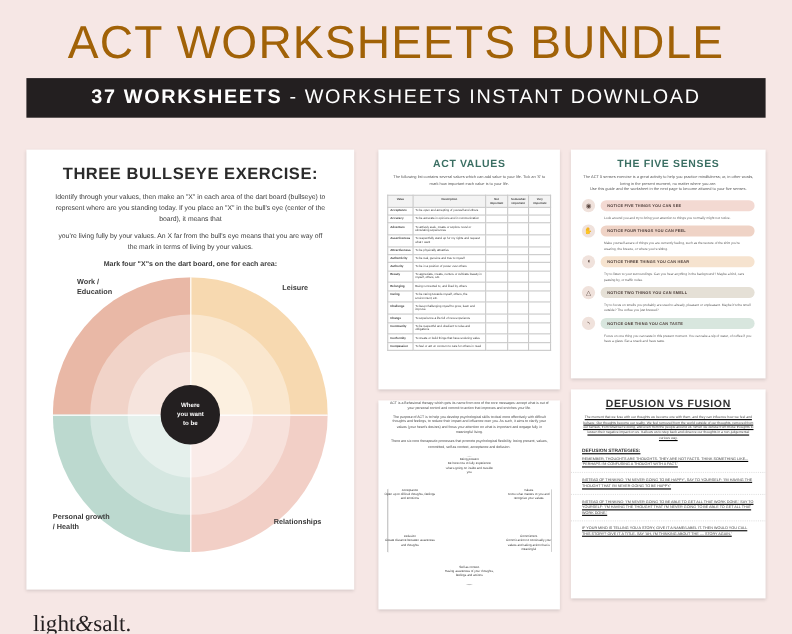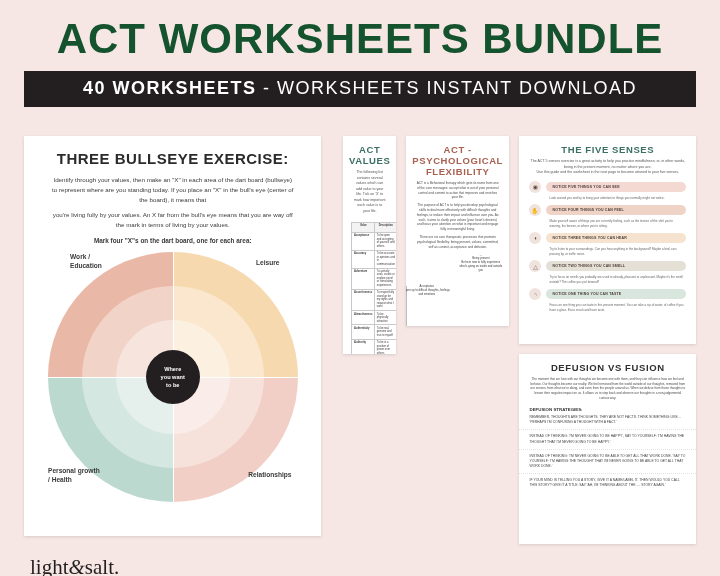--- a/index.html
+++ b/index.html
@@ -9,24 +9,24 @@
     font-family: "Liberation Sans", sans-serif;
     overflow: hidden;
     position: relative;
   }
   .page { position: relative; width: 720px; height: 576px; }
 
   
   .title {
     text-align: center;
     font-family: "Liberation Sans", sans-serif;
-    font-weight: bold;
+    font-weight: normal;
     font-size: 42px;
     letter-spacing: 1px;
-    color: #14532d;
+    color: #a16207;
     margin-top: 18px;
     line-height: 1;
   }
   .subtitle-bar {
     margin: 11px 24px 0 24px;
     background: #231f20;
     color: #ffffff;
     text-align: center;
     padding: 7px 0 8px 0;
     font-size: 18px;
@@ -37,21 +37,21 @@
 
   
   .sheets {
     position: absolute;
     top: 118px; left: 24px; right: 24px;
     height: 418px;
     display: flex;
     gap: 10px;
   }
   .col-left { width: 300px; }
-  .col-mid  { width: 178px; display:flex; flex-direction:row; gap:10px;padding-left:12px;}
+  .col-mid  { width: 178px; display:flex; flex-direction:column; gap:10px;padding-left:12px;}
   .col-right{ width: 178px; display:flex; flex-direction:column; gap:10px;}
 
   .sheet {
     background: #ffffff;
     box-shadow: 0 1px 3px rgba(0,0,0,.13);
     position: relative;
     overflow: hidden;
   }
 
   
@@ -150,21 +150,21 @@
     align-items:center; justify-content:center; font-size:6px; color:#5d4a43;
     background:#f0e2dc; flex:none;
   }
   .p1 { background:#f3d9d2; }
   .p2 { background:#efd3c6; }
   .p3 { background:#f6e3cf; }
   .p4 { background:#e5e0d6; }
   .p5 { background:#d8e6de; }
 
   
-  .s5 { height: 190px; }
+  .s5 { height: 190px; text-decoration: underline; }
   .s5 .intro { font-size:3.1px; line-height:1.5; color:#4a4a4a; padding:0 10px 5px 10px; text-align:center;}
   .s5 .strat-title { font-size:4.4px; font-weight:bold; color:#333; padding:2px 10px 3px 10px;}
   .s5 .strat {
     font-size:3.4px; line-height:1.5; color:#444; padding:0 10px 4px 10px;
   }
   .s5 .strat + .strat { border-top:.5px dotted #e2e2e2; padding-top:4px; }
 
   
   .logo {
     position:absolute; left:30px; bottom:14px;
@@ -174,21 +174,21 @@
   .logo .dot { color:#231f20; }
 </style>
 </head>
 <body>
 
 <div class="page">
 
   <div class="title">ACT WORKSHEETS BUNDLE</div>
 
   <div class="subtitle-bar">
-    <span class="bold">40 WORKSHEETS</span><span> - WORKSHEETS INSTANT DOWNLOAD</span>
+    <span class="bold">37 WORKSHEETS</span><span> - WORKSHEETS INSTANT DOWNLOAD</span>
   </div>
 
   <div class="sheets">
 
     <div class="col-left">
       <div class="sheet s1">
         <h2>THREE BULLSEYE EXERCISE:</h2>
         <p>Identify through your values, then make an "X" in each area of the dart board (bullseye) to represent where are you standing today. If you place an "X" in the bull's eye (center of the board), it means that</p>
         <p>you're living fully by your values. An X far from the bull's eye means that you are way off the mark in terms of living by your values.</p>
         <p class="mark">Mark four "X"s on the dart board, one for each area:</p>
@@ -340,21 +340,20 @@
                 <td class="d">To feel or act on concern to care for others in need</td>
                 <td class="c">&nbsp;</td>
                 <td class="c">&nbsp;</td>
                 <td class="c">&nbsp;</td>
               </tr>
             </tbody>
         </table>
       </div>
 
       <div class="sheet s3">
-        <div class="sh-head pink">ACT - PSYCHOLOGICAL FLEXIBILITY</div>
         <div class="body-text">ACT is a Behavioral therapy which gets its name from one of the core messages: accept what is out of your personal control and commit to action that improves and enriches your life.</div>
         <div class="body-text" style="margin-top:3px">The purpose of ACT is to help you develop psychological skills to deal more effectively with difficult thoughts and feelings, to reduce their impact and influence over you. As such, it aims to clarify your values (your heart's desires) and focus your attention on what is important and engage fully in meaningful living.</div>
         <div class="body-text" style="margin-top:3px">There are six core therapeutic processes that promote psychological flexibility: being present, values, committed, self as context, acceptance and defusion.</div>
 
         <div class="hexwrap">
           <div class="hex"></div>
           <div class="hex-node hn-top" style="white-space:pre-line">Being present
 Be here now to fully experience what's going on inside and outside you</div>
           <div class="hex-node hn-tl" style="white-space:pre-line">Acceptance
 Open up to difficult thoughts, feelings and emotions</div>

